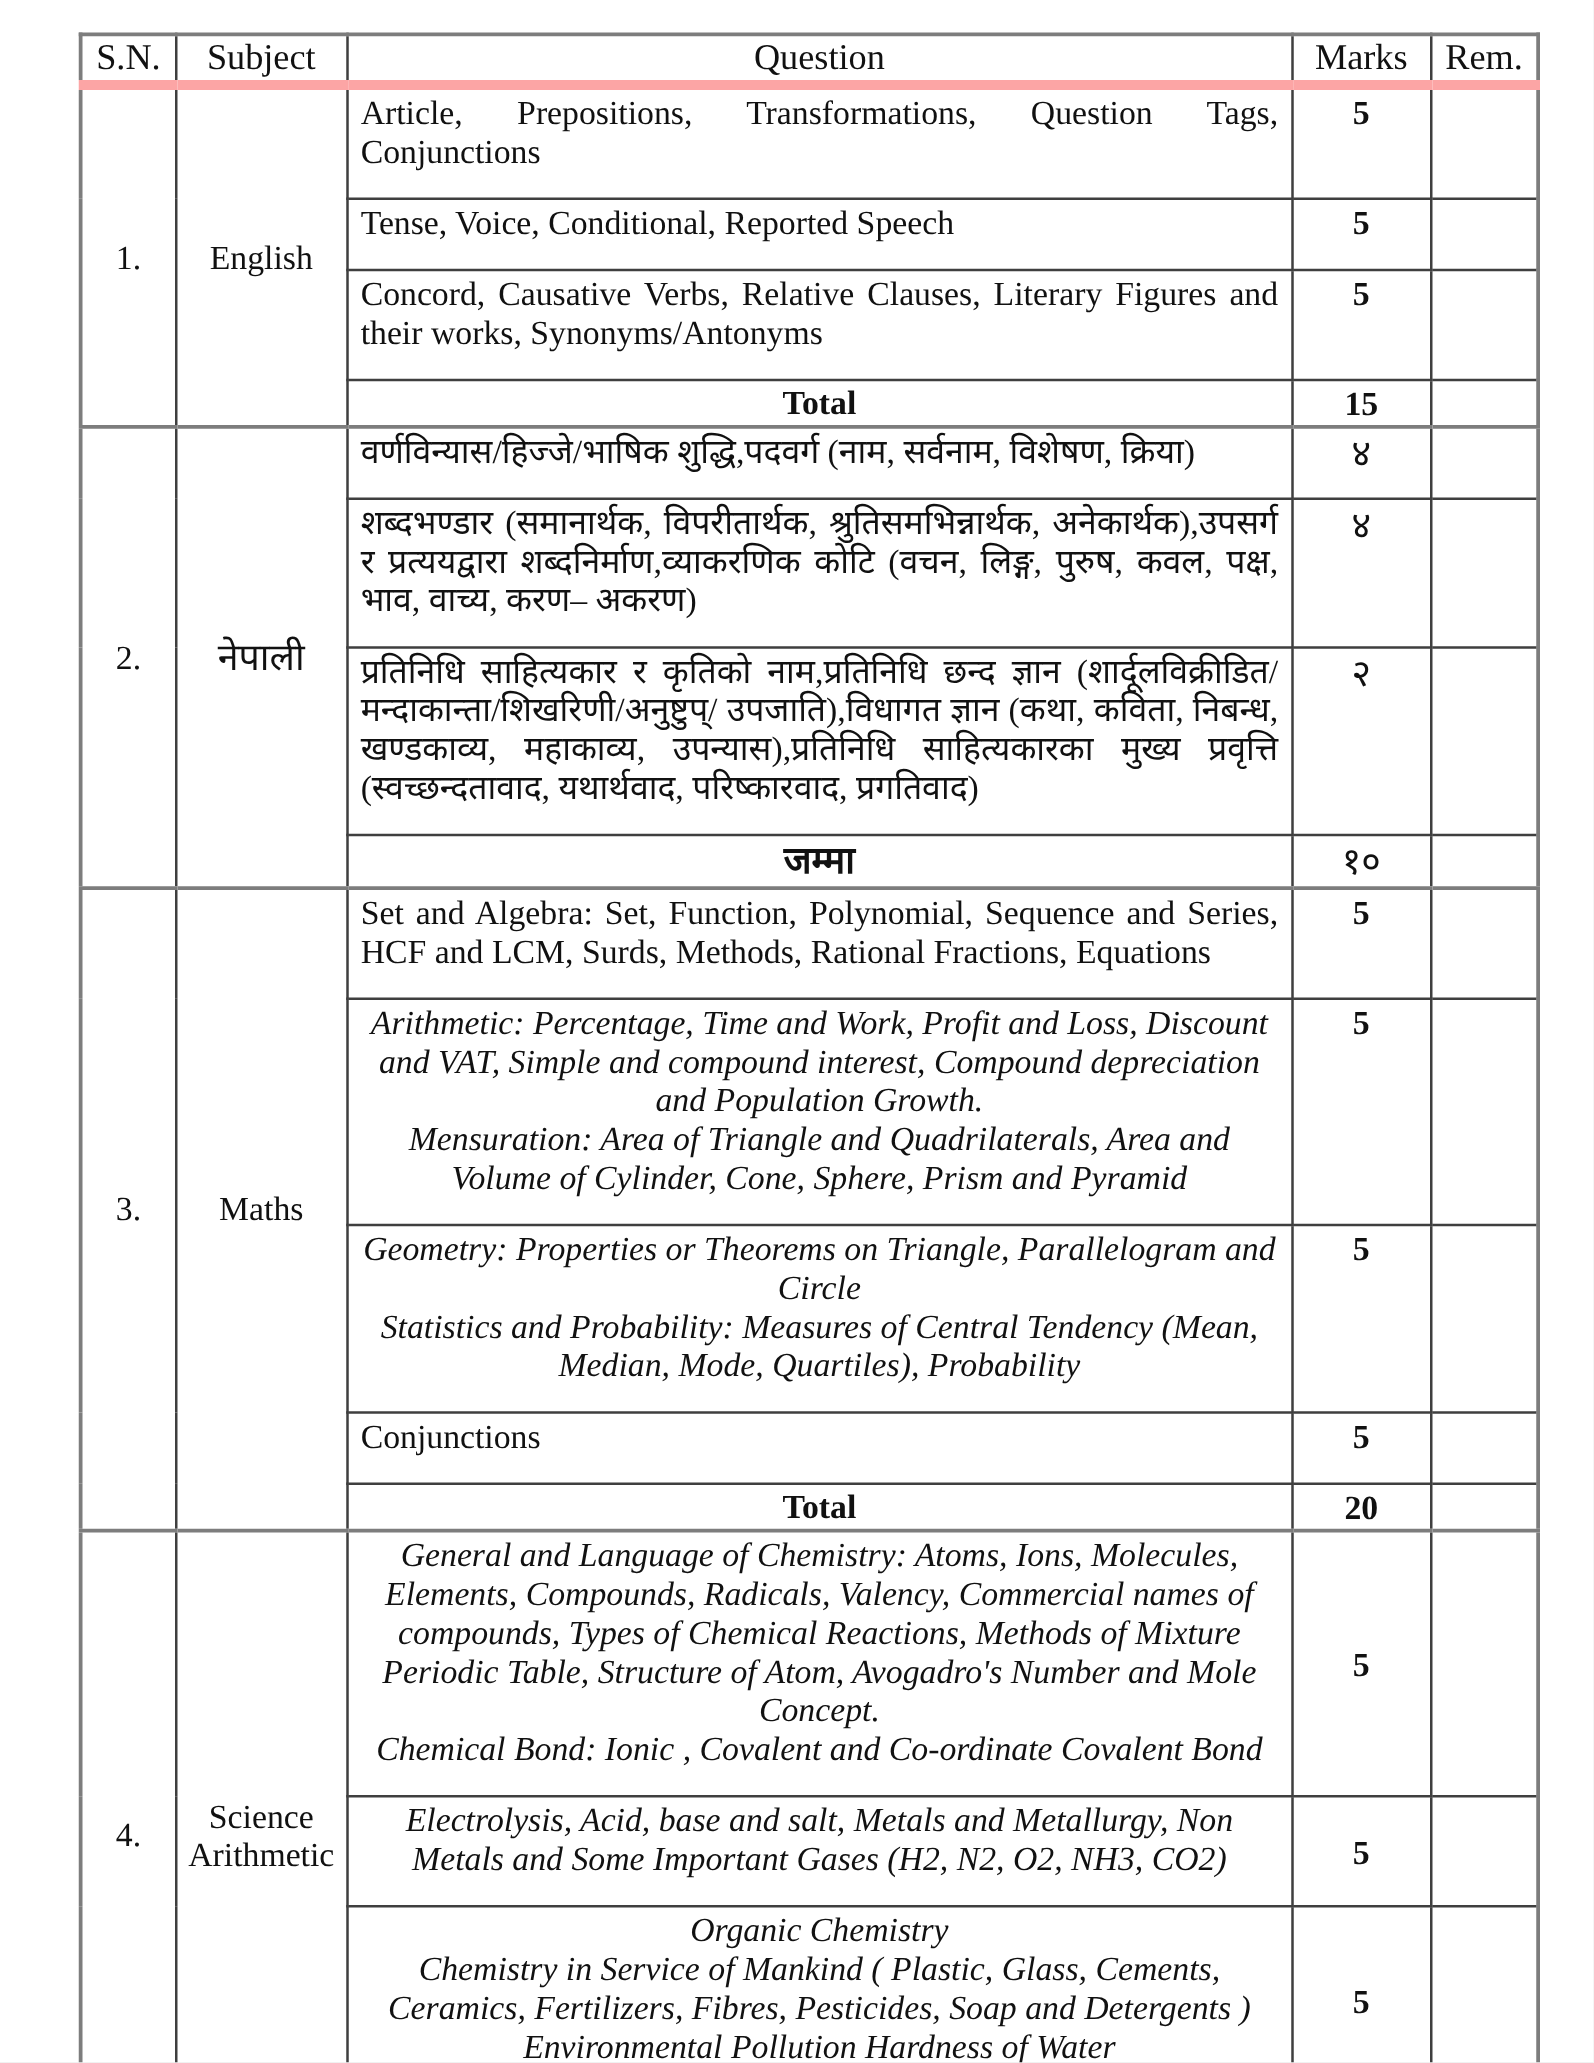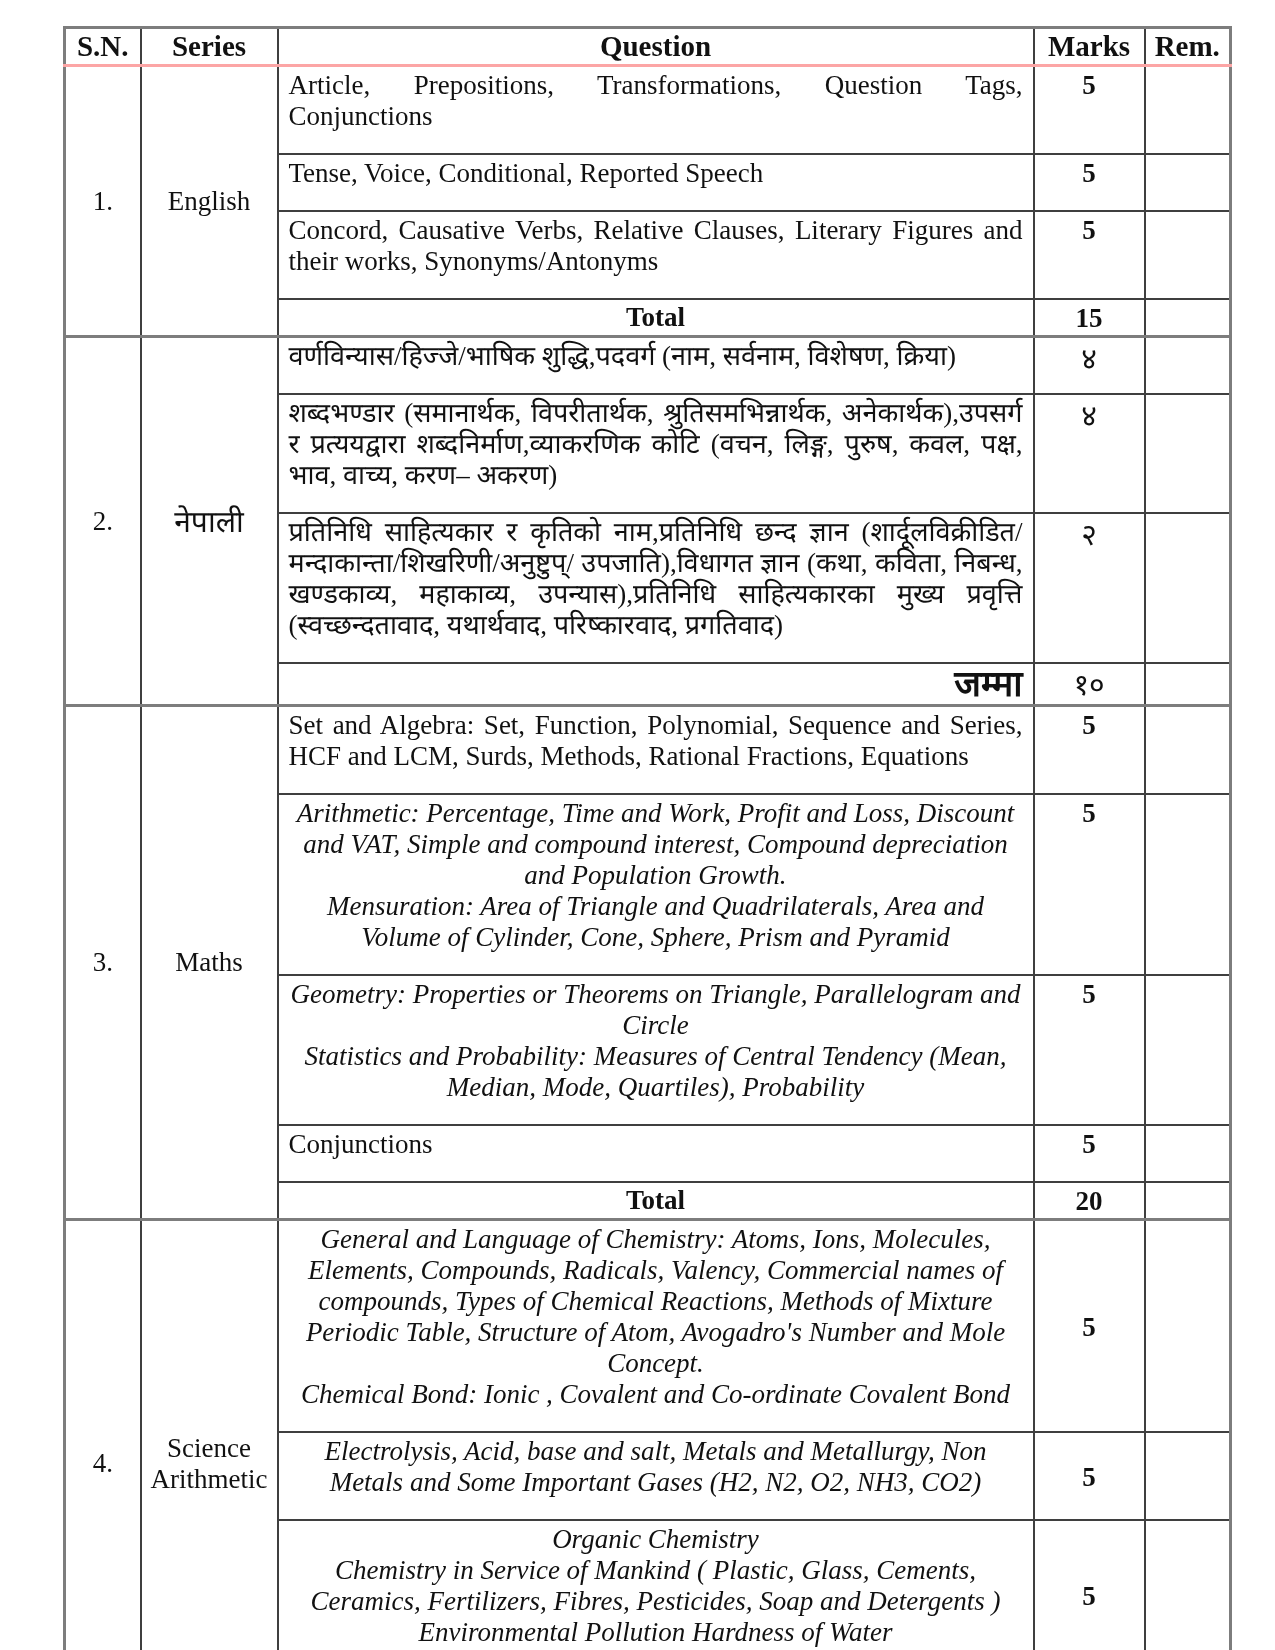--- a/index.html
+++ b/index.html
@@ -30,23 +30,23 @@
     border: 3px solid #7d7d7d;
   }
   .qtable th, .qtable td {
     border: 2px solid #3f3f3f;
     padding: 1px 6px;
     font-size: 27px;
     line-height: 31px;
     overflow: hidden;
   }
   .qtable thead th {
-    border-bottom: 3px solid #fca5a5;
+    border-bottom: 8px solid #fca5a5;
     font-size: 29px;
-    font-weight: bold;
+    font-weight: normal;
     text-align: center;
     padding: 2px 4px;
   }
   tr.section-start td { border-top: 3px solid #7d7d7d; }
   td.sn-cell, td.subject-cell {
     text-align: center;
     vertical-align: middle;
   }
   td.q-cell {
     text-align: justify;
@@ -72,39 +72,39 @@
     padding: 2px 10px;
   }
   tr.total-row td.marks-cell { vertical-align: middle; }
   .devanagari { line-height: 38px; font-size: 28px; }
   td.marks-cell.devanagari-num {
     font-weight: normal;
     font-size: 30px;
     line-height: 36px;
   }
   td.subject-cell.devanagari { font-size: 30px; }
-  tr.total-row td.total-cell.devanagari { font-size: 36px; line-height: 36px; text-align: right; }
+  tr.total-row td.total-cell.devanagari { font-size: 30px; line-height: 36px; }
 </style>
 </head>
 <body>
 
 <div class="page">
 
   <table class="qtable">
     <colgroup>
       <col style="width:76px">
       <col style="width:137px">
       <col style="width:756px">
       <col style="width:111px">
       <col style="width:86px">
     </colgroup>
     <thead>
       <tr>
         <th>S.N.</th>
-        <th>Series</th>
+        <th>Subject</th>
         <th>Question</th>
         <th>Marks</th>
         <th>Rem.</th>
       </tr>
     </thead>
     <tbody>
         <tr class="section-start">
           <td class="sn-cell" rowspan="4">1.</td>
           <td class="subject-cell" rowspan="4">English</td>
           <td class="q-cell">Article, Prepositions, Transformations, Question Tags, Conjunctions</td>

